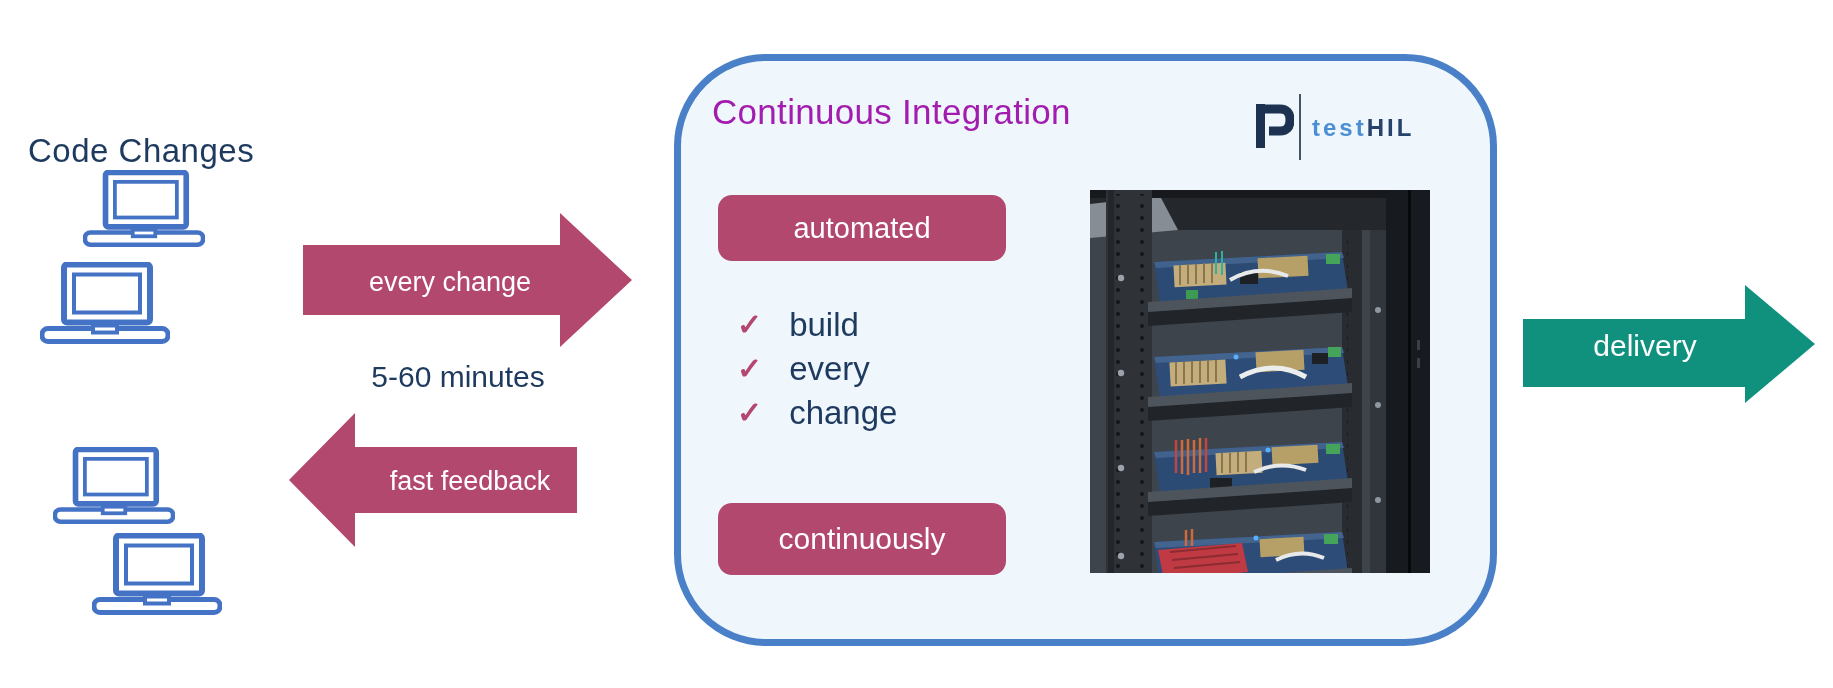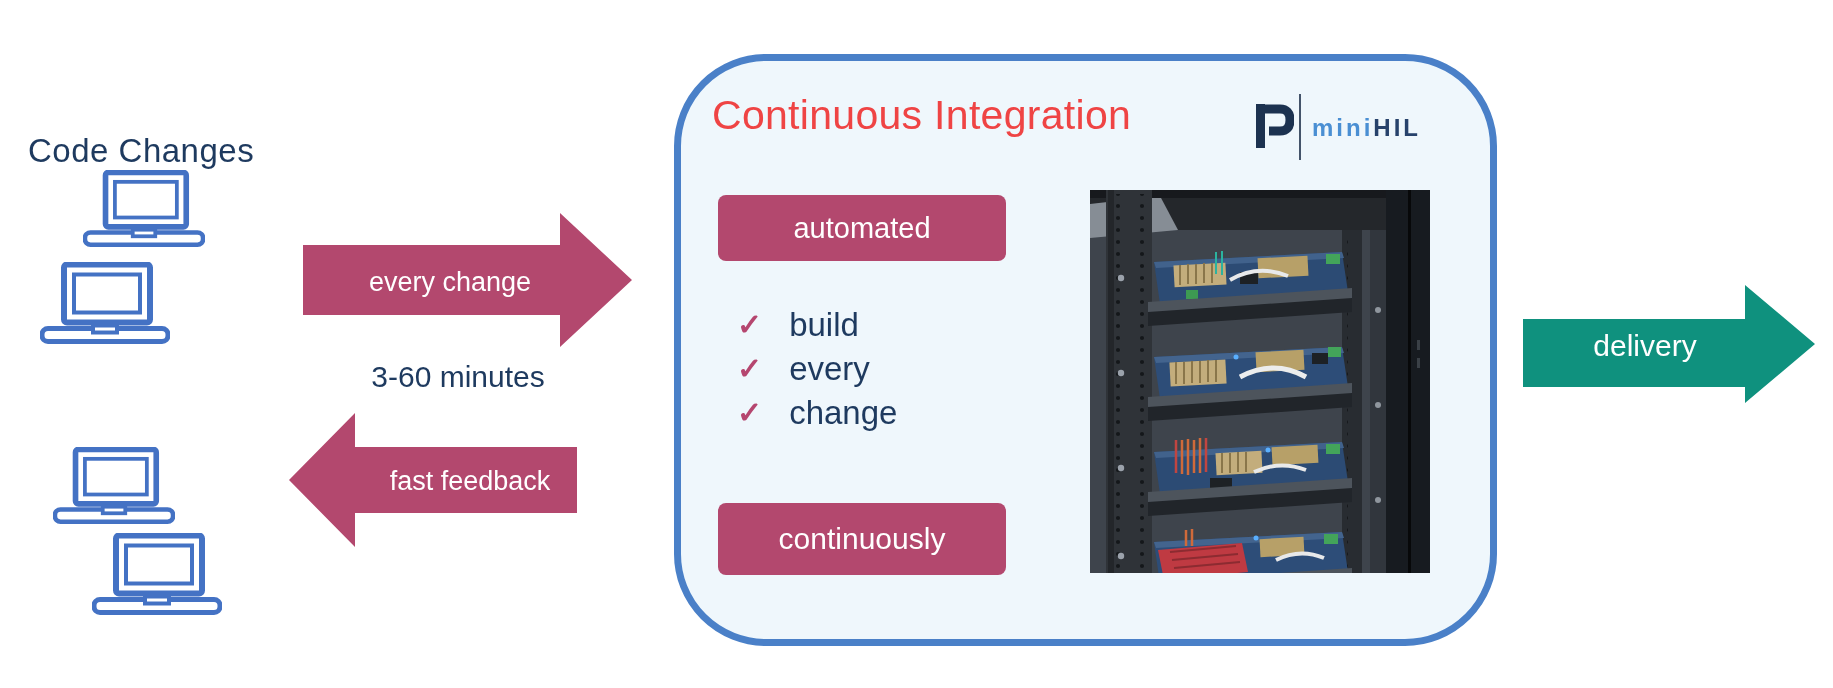--- a/index.html
+++ b/index.html
@@ -16,29 +16,29 @@
   .minutes-label{
     left:358px;top:360px;width:200px;text-align:center;font-size:30px;color:#1e3a5f;
   }
 
   
   .ci-box{
     left:674px;top:54px;width:823px;height:592px;box-sizing:border-box;
     background:#eff7fc;border:7px solid #4a80c8;border-radius:92px;
   }
   .ci-title{
-    left:712px;top:92px;font-size:41px;color:#ef4444;letter-spacing:0.3px;
+    left:712px;top:92px;font-size:35px;color:#a21caf;letter-spacing:0.3px;
   }
   .logo-divider{left:1299px;top:94px;width:2px;height:66px;background:#44546a;}
   .logo-brand{left:1312px;top:114px;font-size:24px;font-weight:bold;letter-spacing:3px;}
   .logo-brand .light{color:#4a8fd3;}
   .logo-brand .dark{color:#27426b;}
 
   .badge{
-    width:288px;box-sizing:border-box;border-radius:8px;background:#b3486e;
+    width:288px;box-sizing:border-box;border-radius:14px;background:#b3486e;
     color:#ffffff;font-size:29px;display:flex;align-items:center;justify-content:center;
   }
   .badge-top{left:718px;top:195px;height:66px;}
   .badge-bottom{left:718px;top:503px;height:72px;font-size:30px;}
 
   .checklist{left:737px;top:308px;display:flex;flex-direction:column;gap:11px;}
   .check-row{display:flex;align-items:center;gap:27px;height:33px;}
   .check-glyph{color:#b5466f;font-size:30px;font-weight:bold;line-height:1;}
   .check-label{color:#1e3a5f;font-size:33px;line-height:1;}
 
@@ -77,37 +77,37 @@
     </svg>
   <svg class="abs" style="left:92px;top:533px;width:130px;height:85px;" viewBox="0 0 130 84">
       <use href="#laptop"></use>
     </svg>
 
   <svg class="abs arrow-svg" style="left:300px;top:210px;width:336px;height:140px;" viewBox="0 0 336 140">
     <polygon points="3,35 260,35 260,3 332,70 260,137 260,105 3,105" fill="#b3486e"></polygon>
     <text class="arrow-text" x="150" y="72" text-anchor="middle" dominant-baseline="central">every change</text>
   </svg>
 
-  <div class="abs minutes-label">3-60 minutes</div>
+  <div class="abs minutes-label">5-60 minutes</div>
 
   <svg class="abs arrow-svg" style="left:285px;top:408px;width:295px;height:144px;" viewBox="0 0 295 144">
     <polygon points="4,72 70,5 70,39 292,39 292,105 70,105 70,139" fill="#b3486e"></polygon>
     <text class="arrow-text" x="185" y="73" text-anchor="middle" dominant-baseline="central">fast feedback</text>
   </svg>
 
   <div class="abs ci-box"></div>
   <div class="abs ci-title">Continuous Integration</div>
 
   <svg class="abs" style="left:1252px;top:100px;width:42px;height:52px;" viewBox="0 0 42 52" aria-label="P">
     <path d="M9,9 H28 Q38,9 38,20 Q38,31 28,31 H17" fill="none" stroke="#1c3250" stroke-width="9"></path>
     <rect x="4" y="4" width="9" height="44" fill="#1c3250"></rect>
   </svg>
   <div class="abs logo-divider"></div>
   <div class="abs logo-brand">
-    <span class="light">mini</span><span class="dark">HIL</span>
+    <span class="light">test</span><span class="dark">HIL</span>
   </div>
 
   <div class="abs badge badge-top">automated</div>
 
   <div class="abs checklist">
     <div class="check-row">
       <span class="check-glyph">✓</span>
       <span class="check-label">build</span>
     </div>
     <div class="check-row">

